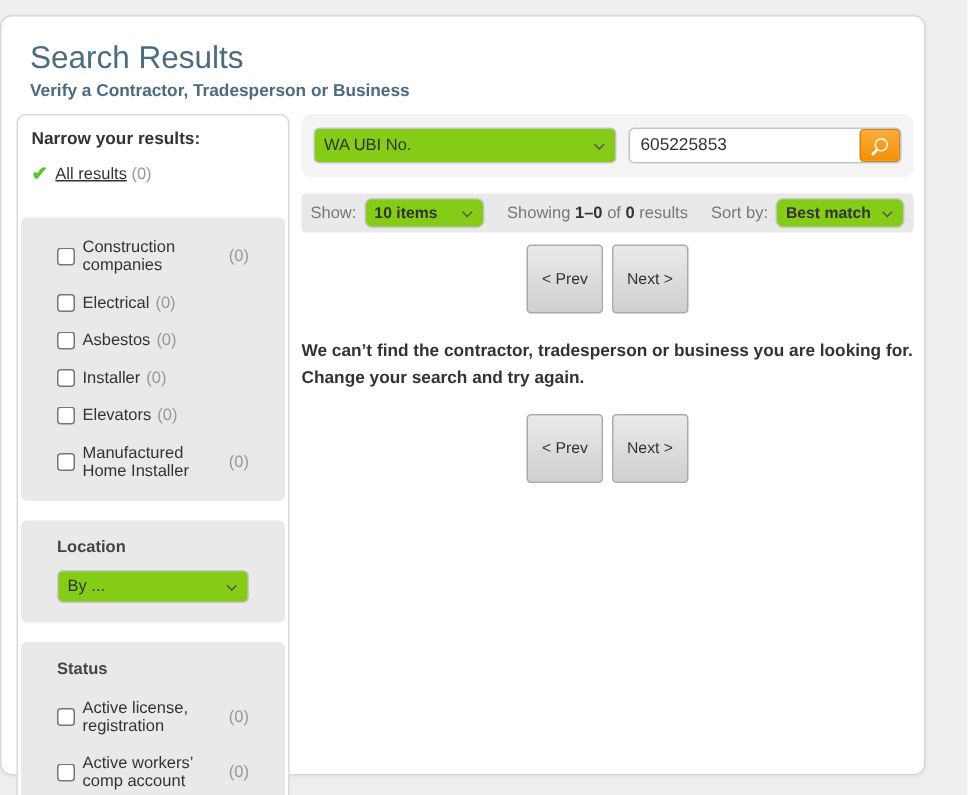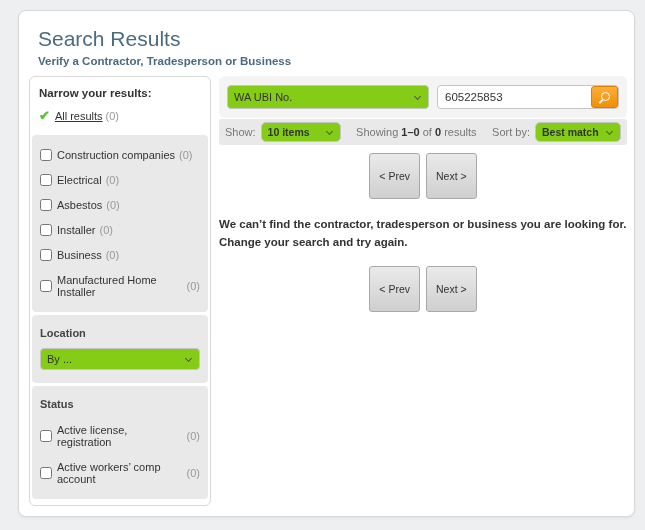--- a/index.html
+++ b/index.html
@@ -1,40 +1,40 @@
 <!DOCTYPE html>
 <html><head>
 <meta charset="utf-8">
 <style>
   * { box-sizing: border-box; margin: 0; padding: 0; }
   html, body { width: 645px; height: 530px; overflow: hidden; }
   body { background: #edeff0; font-family: "Liberation Sans", sans-serif; position: relative; }
 
-  .card { position: absolute; left: 18px; top: 10px; width: 617px; height: 507px;
+  .card { position: absolute; left: 0; top: 10px; width: 617px; height: 507px;
           background: #fff; border: 1px solid #d8d8d8; border-radius: 8px;
           box-shadow: 0 1px 3px rgba(0,0,0,.06); }
 
   .header { padding: 16px 0 0 19px; }
   .title { font-size: 21px; color: #4a6b80; }
   .subtitle { font-size: 11.5px; font-weight: bold; color: #4a6b80; margin-top: 4px; }
 
   .content { display: flex; margin: 9px 7px 0 10px; gap: 8px; }
 
   
   .sidebar { width: 182px; min-height: 430px; border: 1px solid #d9d9d9; border-radius: 6px;
              background: #fff; padding: 2px; flex-shrink: 0; }
   .side-top { padding: 8px 7px 10px 7px; }
   .side-heading { font-size: 11.5px; font-weight: bold; color: #333; }
   .all-row { margin-top: 10px; display: flex; align-items: center; font-size: 11px; }
   .check-icon { color: #5cc234; font-size: 13px; font-weight: bold; margin-right: 5px; line-height: 1; }
   a.side-link { color: #333; text-decoration: underline; cursor: pointer; }
   .cnt { color: #999; margin-left: 3px; text-decoration: none; }
   .only-row { margin: 11px 0 0 21px; font-size: 11px; line-height: 1.45; width: 142px; }
 
-  .gray-sec { background: #e9e9e9; border-radius: 4px; padding: 1px 8px; margin-top: 3px; }
+  .gray-sec { background: #e9e9e9; border-radius: 4px; padding: 1px 24px; margin-top: 13px; }
   .chk-row { display: flex; align-items: center; margin: 13px 0; font-size: 11px; color: #333; }
   .chk-row input[type=checkbox] { width: 12px; height: 12px; margin: 0 5px 0 0; flex-shrink: 0; }
   .chk-row .cnt { margin-left: 4px; }
   .sec-heading { font-size: 11px; font-weight: bold; color: #444; padding: 11px 0 1px; }
 
   .select-wrap { position: relative; background: #84cc16; border: 1px solid #c5c5c5; border-radius: 4px; height: 22px; }
   .select-wrap select { appearance: none; -webkit-appearance: none; border: none; background: transparent;
                         width: 100%; height: 100%; font-size: 11px; padding: 0 18px 0 6px; color: #333;
                         font-family: inherit; outline: none; }
   .chev { position: absolute; right: 8px; top: 7px; width: 5px; height: 5px;
@@ -50,21 +50,21 @@
   .query-group { position: relative; flex: 1; height: 24px; }
   .query-input { width: 100%; height: 24px; border: 1px solid #c5c5c5; border-radius: 4px;
                  font-size: 11.5px; color: #333; padding: 0 32px 0 7px; font-family: inherit; outline: none; }
   .search-btn { position: absolute; right: 1px; top: 1px; width: 27px; height: 22px;
                 background: linear-gradient(#fcae38, #f18f06); border: 1px solid #d8800a; border-radius: 3px;
                 display: flex; align-items: center; justify-content: center; cursor: pointer; }
   .mag { position: relative; width: 9px; height: 9px; border: 1.6px solid #fff; border-radius: 50%; margin-left: 2px; margin-top: -2px; }
   .mag::after { content: ""; position: absolute; width: 1.8px; height: 5px; background: #fff;
                 left: -2.5px; top: 6px; transform: rotate(45deg); border-radius: 1px; }
 
-  .toolbar { margin-top: 1px; background: #e9e9e9; border-radius: 3px; height: 26px;
+  .toolbar { margin-top: 11px; background: #e9e9e9; border-radius: 3px; height: 26px;
              display: flex; align-items: center; justify-content: space-between; padding: 0 6px;
              font-size: 11px; color: #777; }
   .tb-group { display: flex; align-items: center; gap: 5px; }
   .tb-select { height: 20px; border-radius: 5px; }
   .tb-select select { font-weight: bold; font-size: 10.5px; padding-right: 20px; }
   .tb-select .chev { top: 6px; }
   .show-select { width: 80px; }
   .sort-select { width: 86px; }
   .showing b { color: #333; }
 
@@ -115,21 +115,21 @@
           <span>Asbestos</span>
           <span class="cnt">(0)</span>
         </label>
         <label class="chk-row">
           <input type="checkbox" style="">
           <span>Installer</span>
           <span class="cnt">(0)</span>
         </label>
         <label class="chk-row">
           <input type="checkbox" style="">
-          <span>Business</span>
+          <span>Elevators</span>
           <span class="cnt">(0)</span>
         </label>
         <label class="chk-row">
           <input type="checkbox" style="">
           <span>Manufactured Home Installer</span>
           <span class="cnt">(0)</span>
         </label>
       </div>
 
       <div class="gray-sec">

